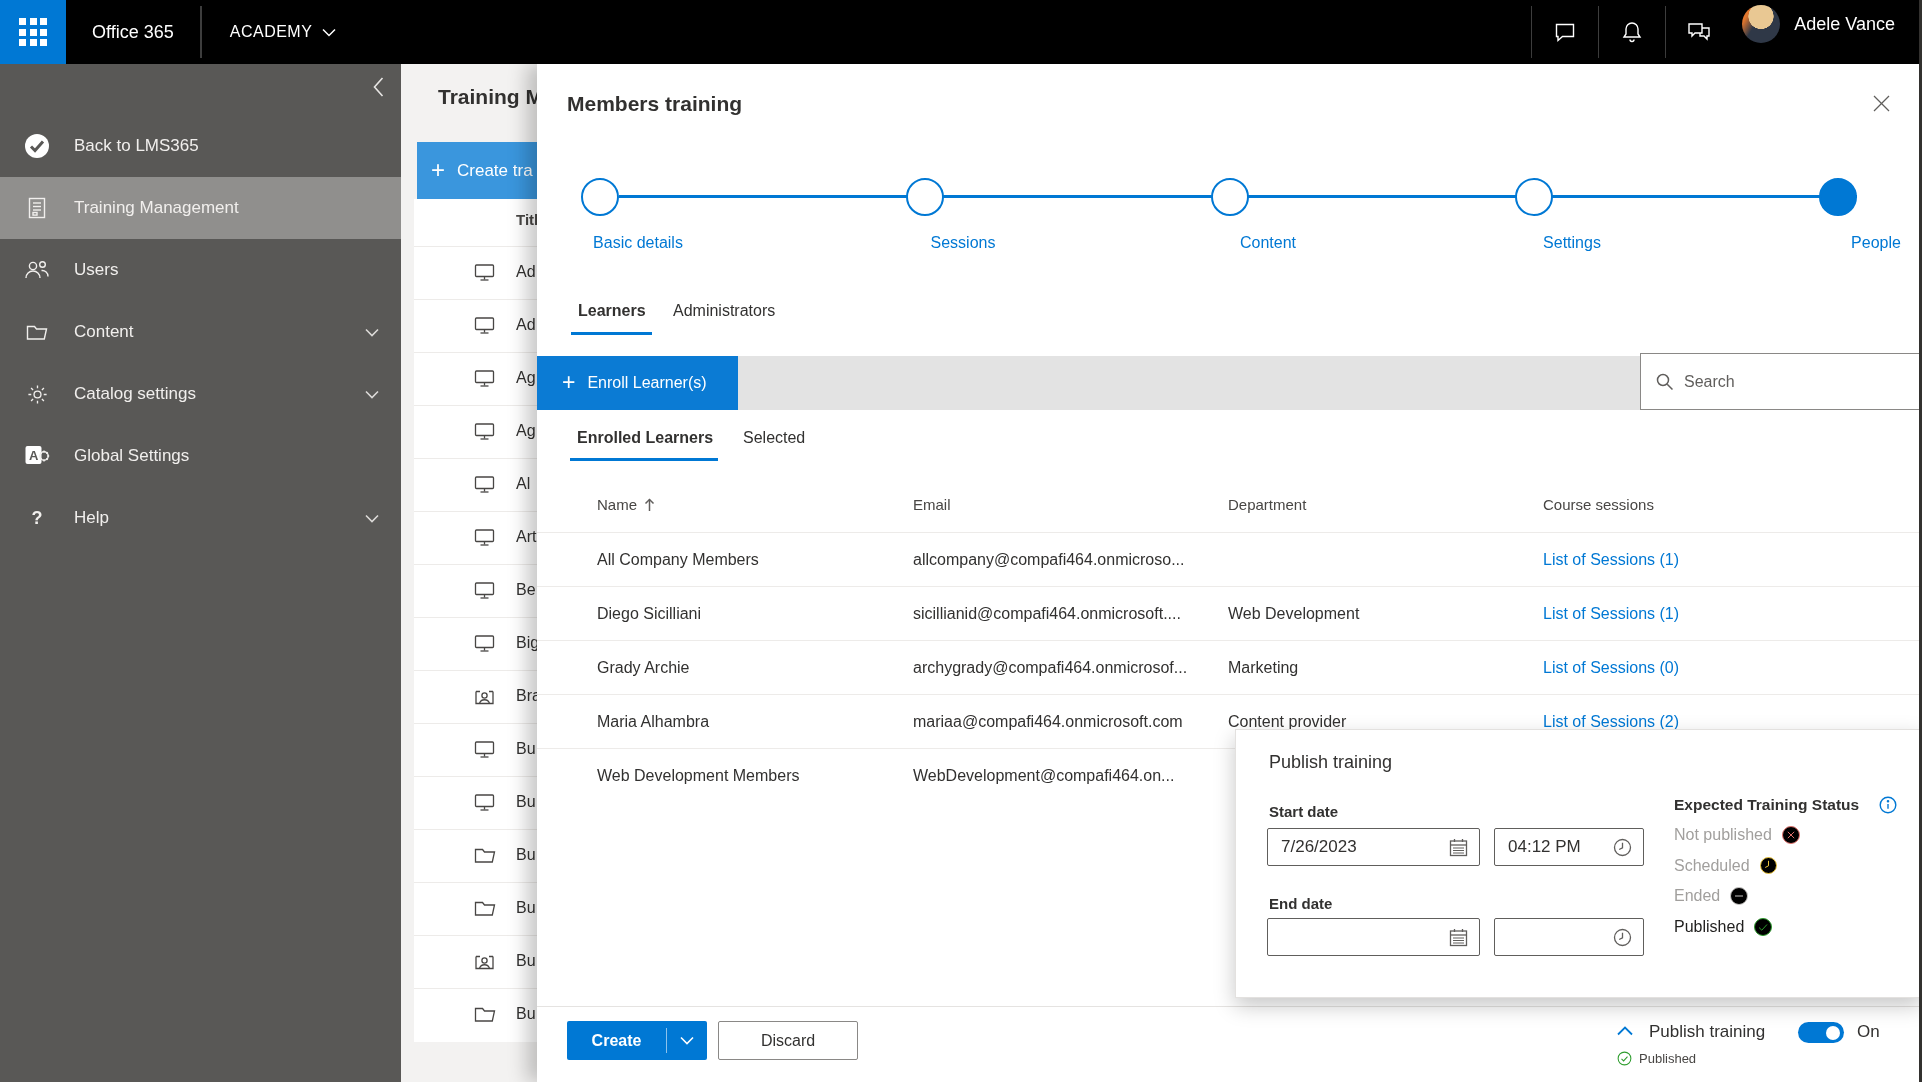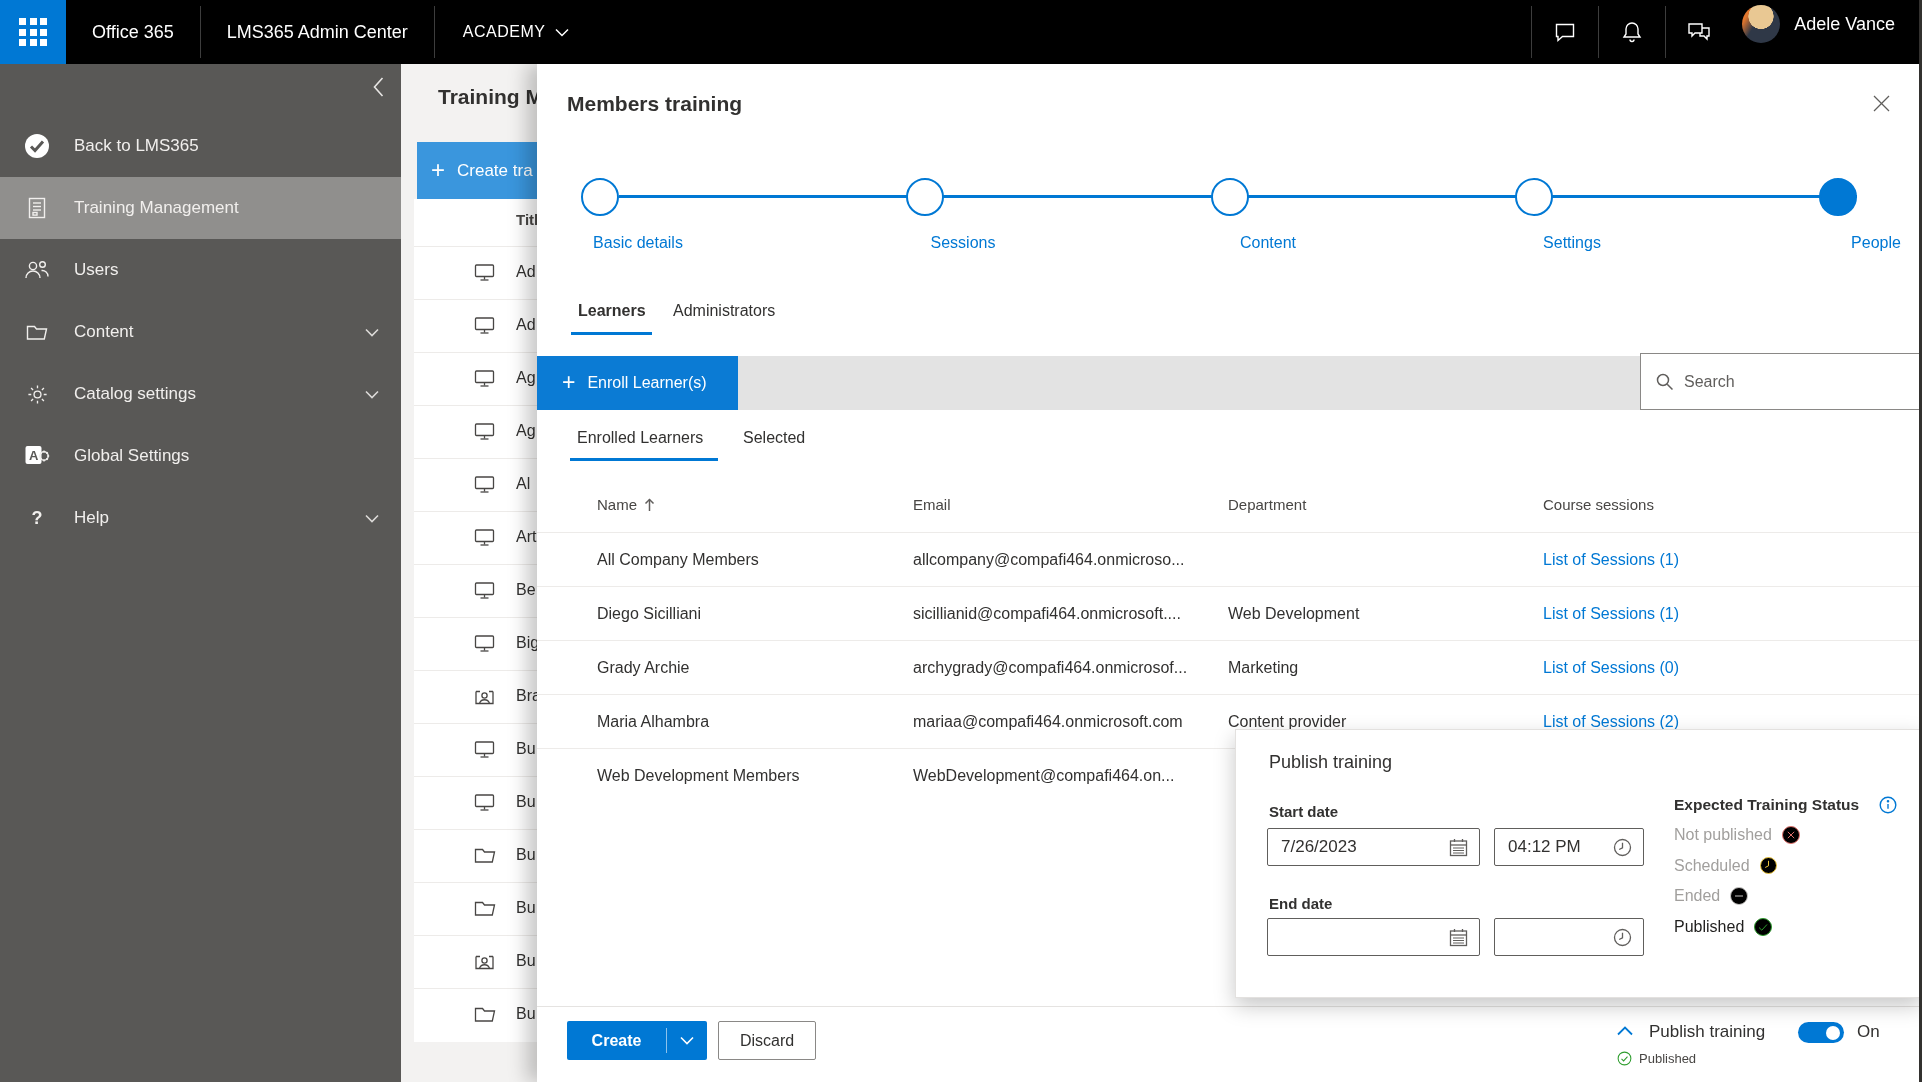--- a/index.html
+++ b/index.html
@@ -70,42 +70,42 @@
   #enroll-bar{position:absolute;left:0;top:292px;width:1385px;height:54px;background:#e3e3e3;}
   #enroll-btn{position:absolute;left:0;top:0;width:201px;height:54px;background:#0b7bd4;color:#fff;
      display:flex;align-items:center;font-size:16px;cursor:pointer;}
   #enroll-btn .plus{font-size:23px;font-weight:300;margin:0 12px 2px 25px;}
   #search-box{position:absolute;left:1103px;top:-3px;width:285px;height:57px;background:#fff;
      border:1px solid #8a8886;box-sizing:border-box;display:flex;align-items:center;cursor:text;}
   #search-box svg{stroke:#605e5c;fill:none;stroke-width:1.5;margin:0 10px 0 14px;}
   #search-placeholder{font-size:16px;color:#605e5c;}
   
   .subtab{position:absolute;top:365px;font-size:16px;color:#323130;cursor:pointer;}
-  .subtab.active{font-weight:400;}
+  .subtab.active{font-weight:700;}
   #subtab-underline{position:absolute;left:33px;top:394px;width:148px;height:3px;background:#0078d4;}
   
   #grid-header{position:absolute;left:0;top:432px;width:1385px;height:28px;}
   .gh{position:absolute;font-size:15px;color:#484644;display:flex;align-items:center;gap:7px;cursor:pointer;}
   .gh svg{stroke:#605e5c;fill:none;stroke-width:1.5;}
   #grid-rows{position:absolute;left:0;top:468px;width:1385px;}
   .grid-row{position:absolute;left:0;width:1385px;height:54px;border-top:1px solid #edebe9;}
   .cell{position:absolute;top:50%;transform:translateY(-50%);font-size:16px;color:#323130;white-space:nowrap;}
   .cell.c-name{left:60px;}
   .cell.c-email{left:376px;}
   .cell.c-dept{left:691px;}
   .cell.c-sess{left:1006px;color:#0078d4;cursor:pointer;}
   
   #modal-footer-line{position:absolute;left:0;top:942px;width:1385px;height:1px;background:#e5e3e1;}
   #create-btn{position:absolute;left:30px;top:957px;width:140px;height:39px;background:#0078d4;border-radius:2px;
      display:flex;align-items:center;color:#fff;cursor:pointer;}
   #create-btn .lbl{width:99px;text-align:center;font-size:16px;font-weight:600;}
   #create-btn .split{width:1px;height:25px;background:rgba(255,255,255,.55);}
   #create-btn .chev{flex:1;display:flex;justify-content:center;}
   #create-btn svg{stroke:#fff;fill:none;stroke-width:1.6;}
-  #discard-btn{position:absolute;left:181px;top:957px;width:98px;height:39px;background:#fff;border:1px solid #8a8886;
+  #discard-btn{position:absolute;left:181px;top:957px;width:140px;height:39px;background:#fff;border:1px solid #8a8886;
      border-radius:2px;box-sizing:border-box;display:flex;align-items:center;justify-content:center;
      font-size:16px;color:#323130;cursor:pointer;}
   #pub-collapse{position:absolute;left:1080px;top:962px;cursor:pointer;}
   #pub-collapse svg{stroke:#0078d4;fill:none;stroke-width:1.8;}
   #pub-label{position:absolute;left:1112px;top:958px;font-size:17px;color:#323130;}
   #toggle{position:absolute;left:1261px;top:958px;width:46px;height:21px;border-radius:11px;background:#0078d4;cursor:pointer;}
   #toggle .knob{position:absolute;right:4px;top:3.5px;width:14px;height:14px;border-radius:50%;background:#fff;}
   #toggle-state{position:absolute;left:1320px;top:958px;font-size:17px;color:#323130;}
   #pub-status{position:absolute;left:1080px;top:987px;display:flex;align-items:center;gap:7px;}
   #pub-status svg{stroke:#2e9d2e;fill:none;stroke-width:1.4;}
@@ -141,21 +141,20 @@
           <i></i>
           <i></i>
           <i></i>
           <i></i>
           <i></i>
           <i></i>
         </div>
     </div>
     <div class="appname">Office 365</div>
     <div class="tb-divider"></div>
-    <div class="appname">LMS365 Admin Center</div>
     <div class="tb-divider"></div>
     <div id="academy">
       <span>ACADEMY</span>
       <span class="ic">
           <svg style="stroke:#fff;fill:none;stroke-width:1.5" width="14" height="9" viewBox="0 0 14 9">
             <polyline points="1,1.5 7,7.5 13,1.5"></polyline>
           </svg>
         </span>
     </div>
     <div id="topbar-right">

